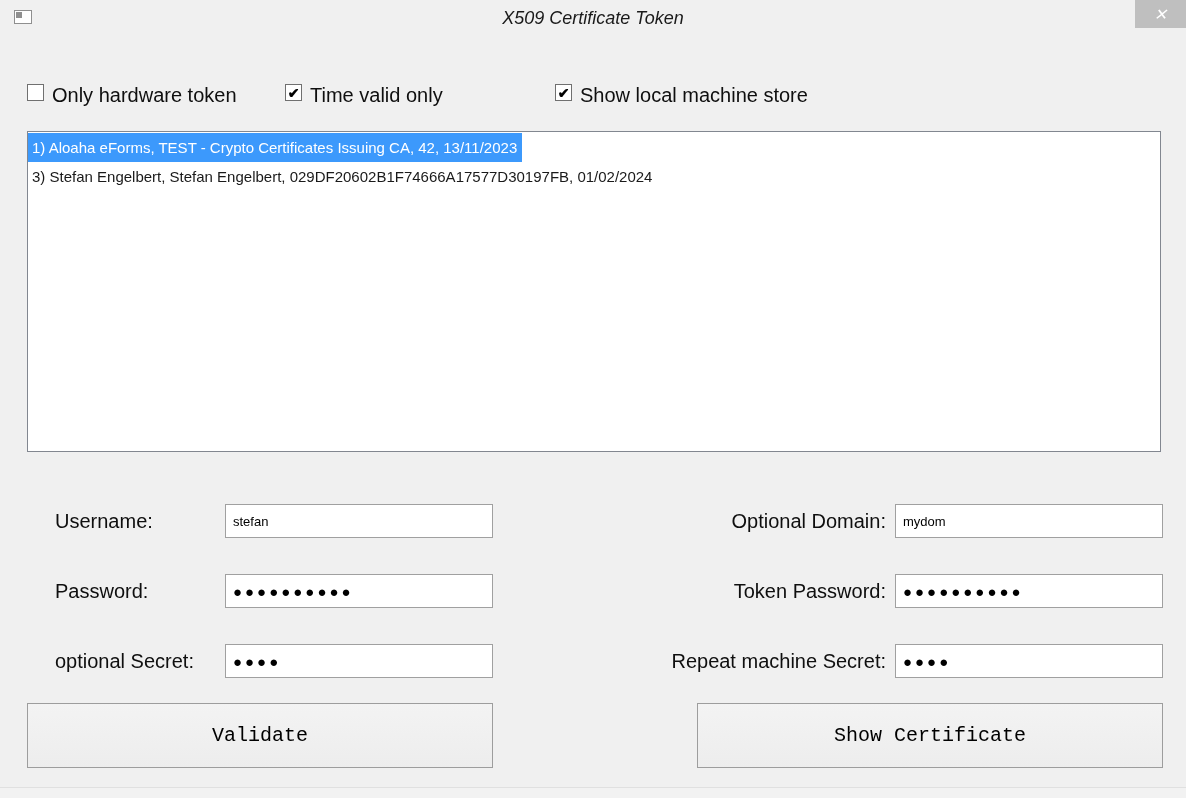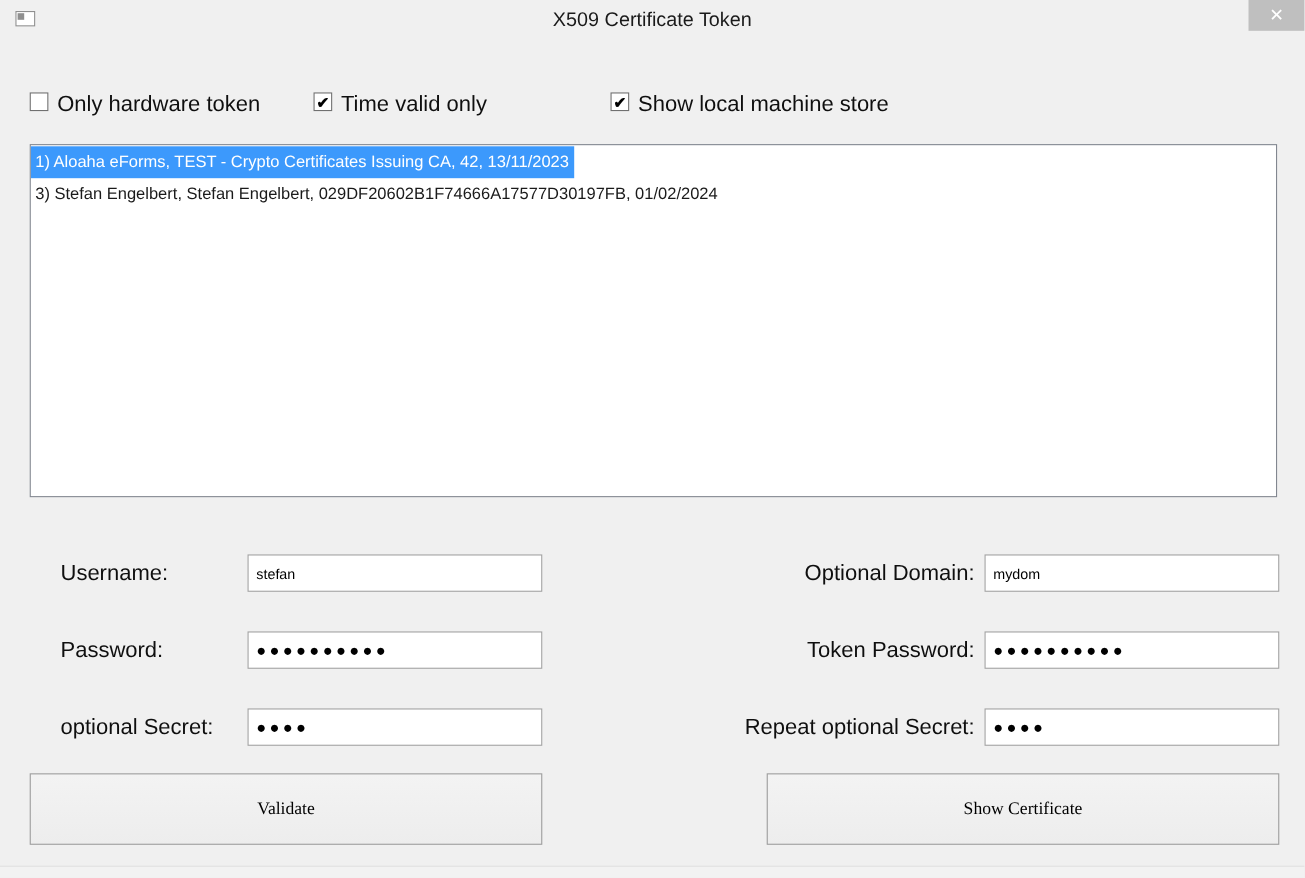--- a/index.html
+++ b/index.html
@@ -2,21 +2,21 @@
 <html style="--window_bg: #f0f0f0; --close_bg: #bfbfbf; --selection_bg: #3c99fc; --listbox_border: #828790; --input_border: #a0a0a0; --button_border: #9d9d9d;"><head>
 <meta charset="utf-8">
 <style>
   html,body{margin:0;padding:0;}
   body{
     width:1186px;height:798px;position:relative;overflow:hidden;
     background:var(--window_bg,#f0f0f0);
     font-family:"Liberation Sans",sans-serif;color:#0f0f0f;
   }
   
-  .titlebar{position:absolute;left:0;top:0;width:100%;height:42px;}
+  .titlebar{position:absolute;left:0;top:0;width:100%;height:42px;font-style:italic;}
   .win-icon{
     position:absolute;left:14px;top:10px;width:18px;height:14px;
     background:#fff;border:1px solid #8f8f8f;box-sizing:border-box;
   }
   .win-icon::before{
     content:"";position:absolute;left:1px;top:1px;width:6px;height:6px;background:#8f8f8f;
   }
   .win-title{
     position:absolute;top:8px;left:50%;transform:translateX(-50%);
     font-size:18px;white-space:nowrap;color:#1a1a1a;
@@ -64,21 +64,21 @@
     border:1px solid var(--input_border,#a0a0a0);background:#fff;
     font-family:inherit;font-size:13px;color:#000;padding:0 7px;outline:none;
   }
   .tb.colL{left:225px;} .tb.colR{left:895px;}
   .tb.dots{font-size:15px;font-weight:bold;letter-spacing:3px;}
   
   .btn{
     position:absolute;top:703px;height:65px;width:466px;box-sizing:border-box;
     background:linear-gradient(#f3f3f3,#ededed);
     border:1px solid var(--button_border,#9d9d9d);
-    font-family:Liberation Serif, serif;font-size:16px;color:#000;
+    font-family:Liberation Mono, monospace;font-size:20px;color:#000;
   }
   .btn.validate{left:27px;}
   .btn.link{left:697px;}
   
   .bottom-edge{
     position:absolute;left:0;bottom:0;width:100%;height:10px;
     background:#f2f2f2;border-top:1px solid #e0e0e0;
   }
 </style>
 </head>
@@ -120,19 +120,19 @@
 
 <span class="form-label left row2">Password:</span>
 <input class="tb colL row2 dots" type="text" value="●●●●●●●●●●" style="">
 
 <span class="form-label right row2">Token Password:</span>
 <input class="tb colR row2 dots" type="text" value="●●●●●●●●●●" style="">
 
 <span class="form-label left row3">optional Secret:</span>
 <input class="tb colL row3 dots" type="text" value="●●●●" style="">
 
-<span class="form-label right row3">Repeat optional Secret:</span>
+<span class="form-label right row3">Repeat machine Secret:</span>
 <input class="tb colR row3 dots" type="text" value="●●●●" style="">
 
 <button class="btn validate">Validate</button>
 <button class="btn link">Show Certificate</button>
 
 <div class="bottom-edge"></div>
 
 </body></html>

